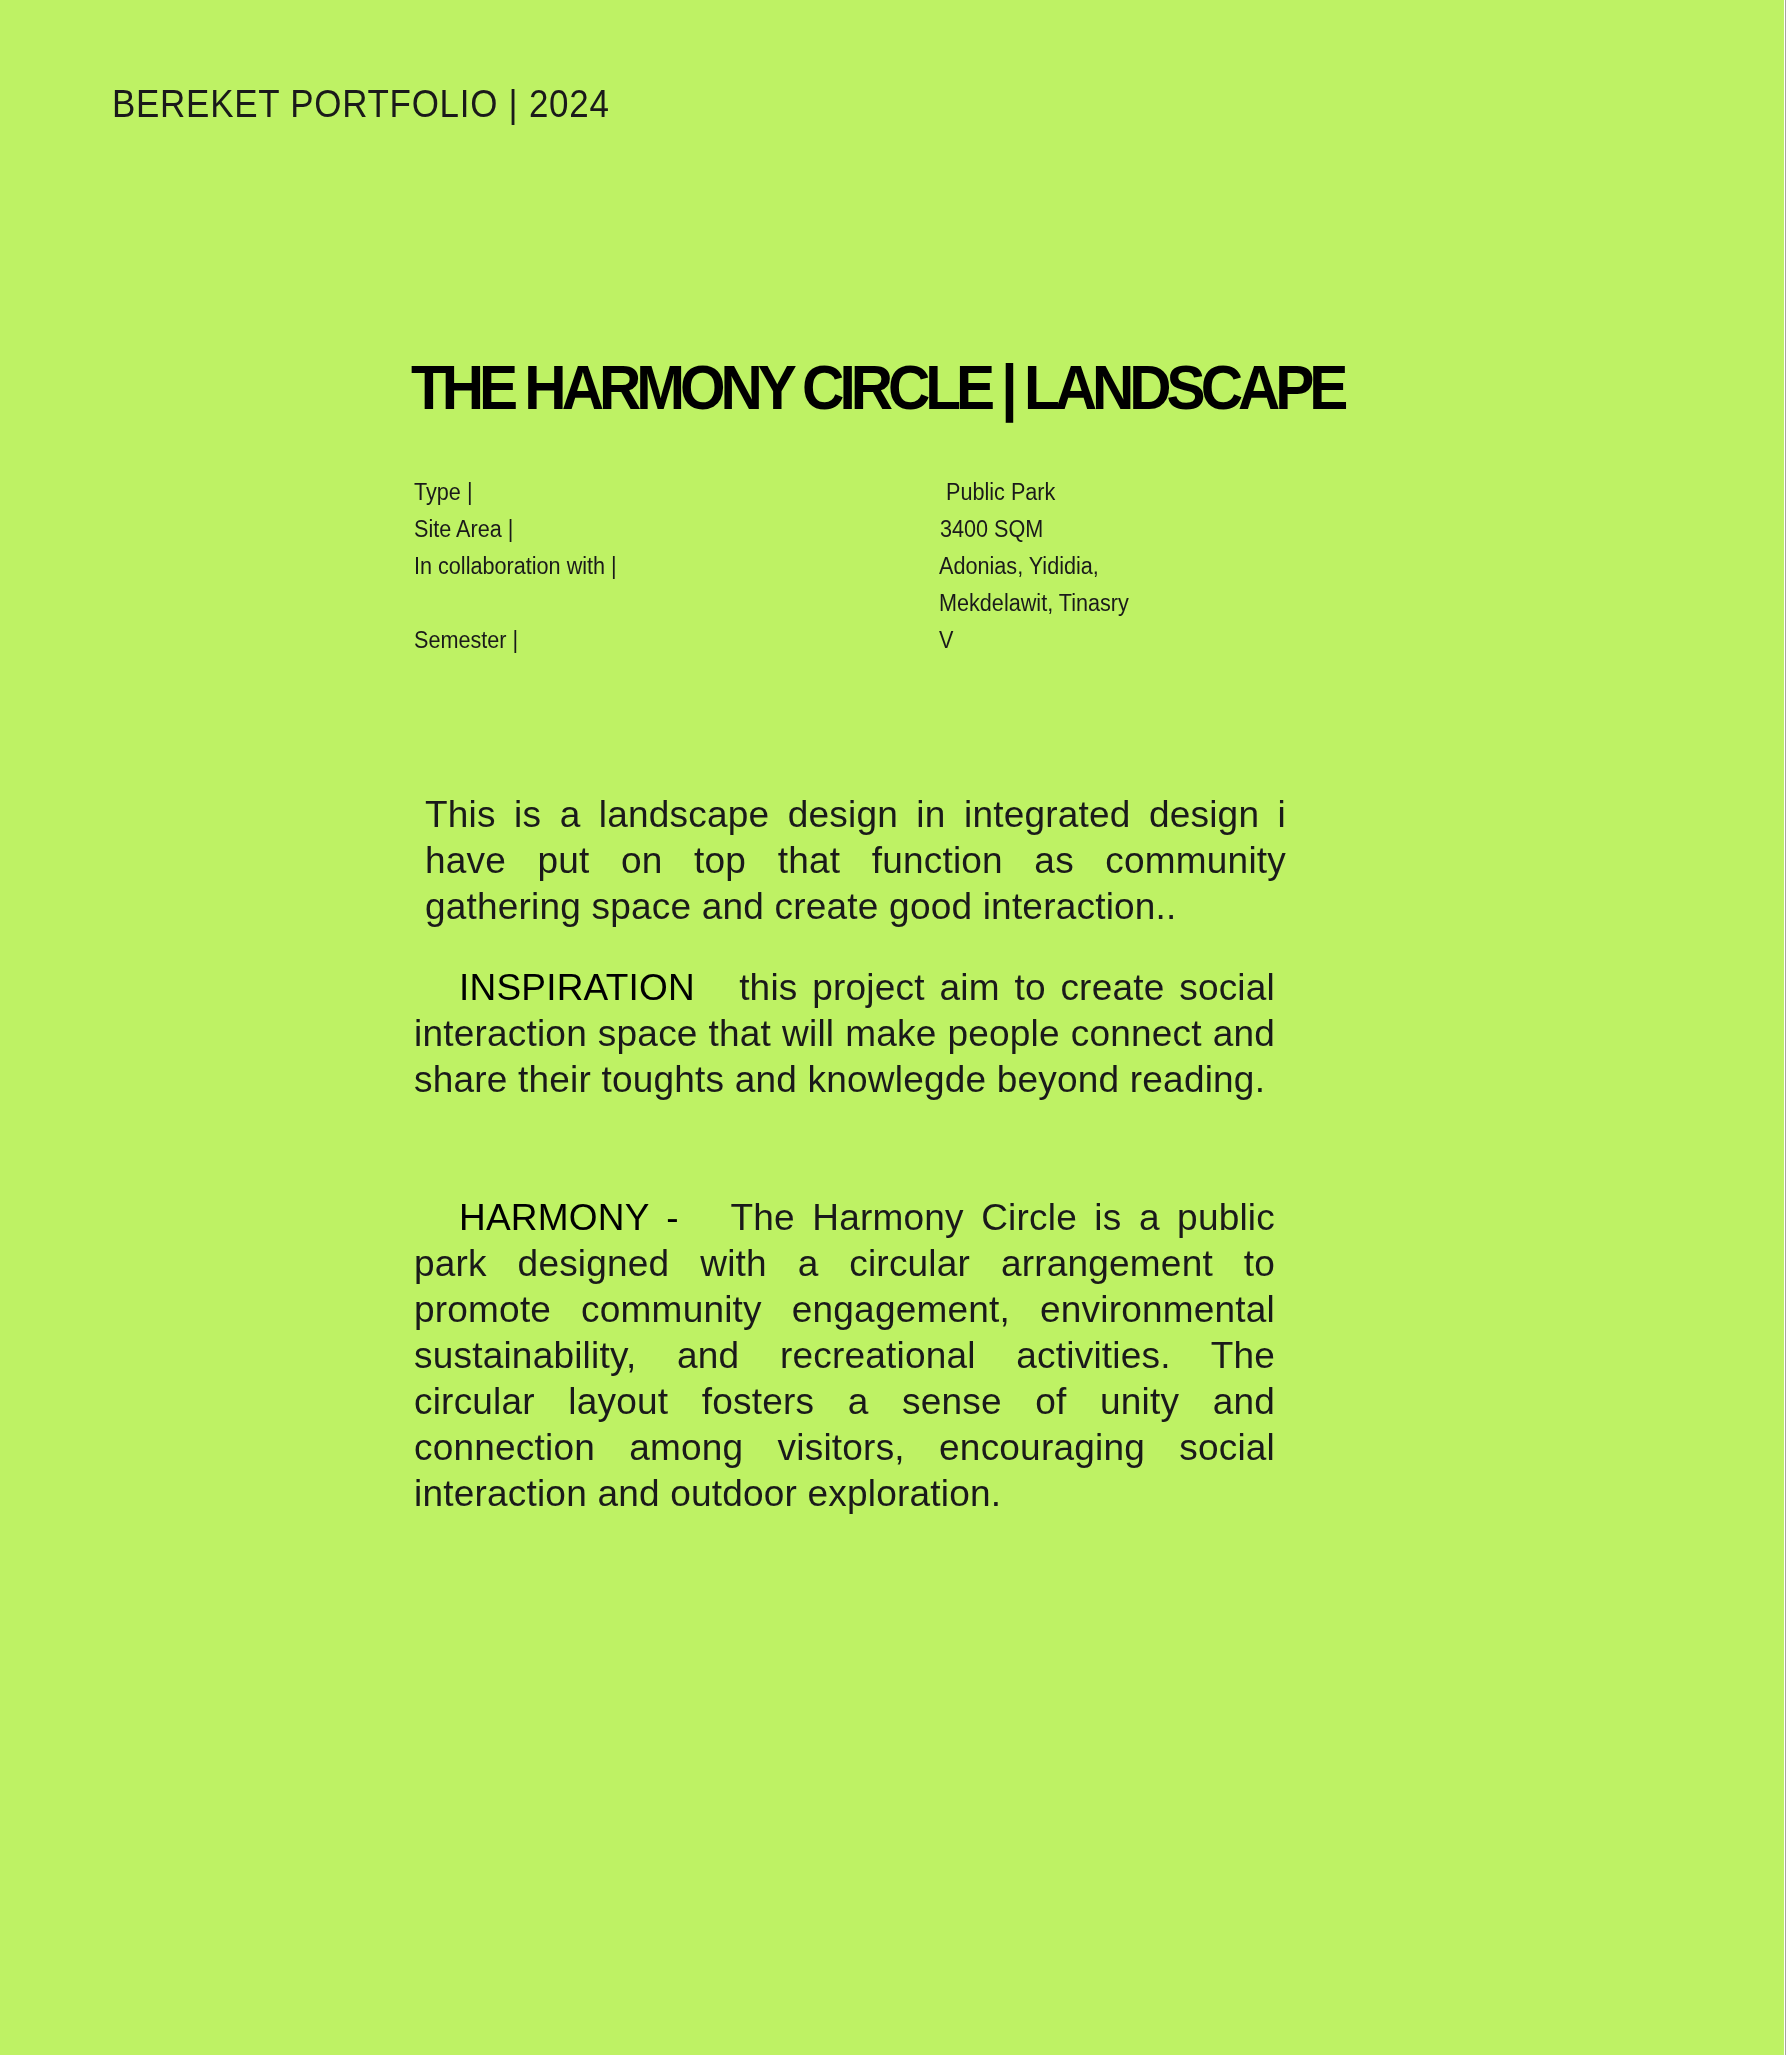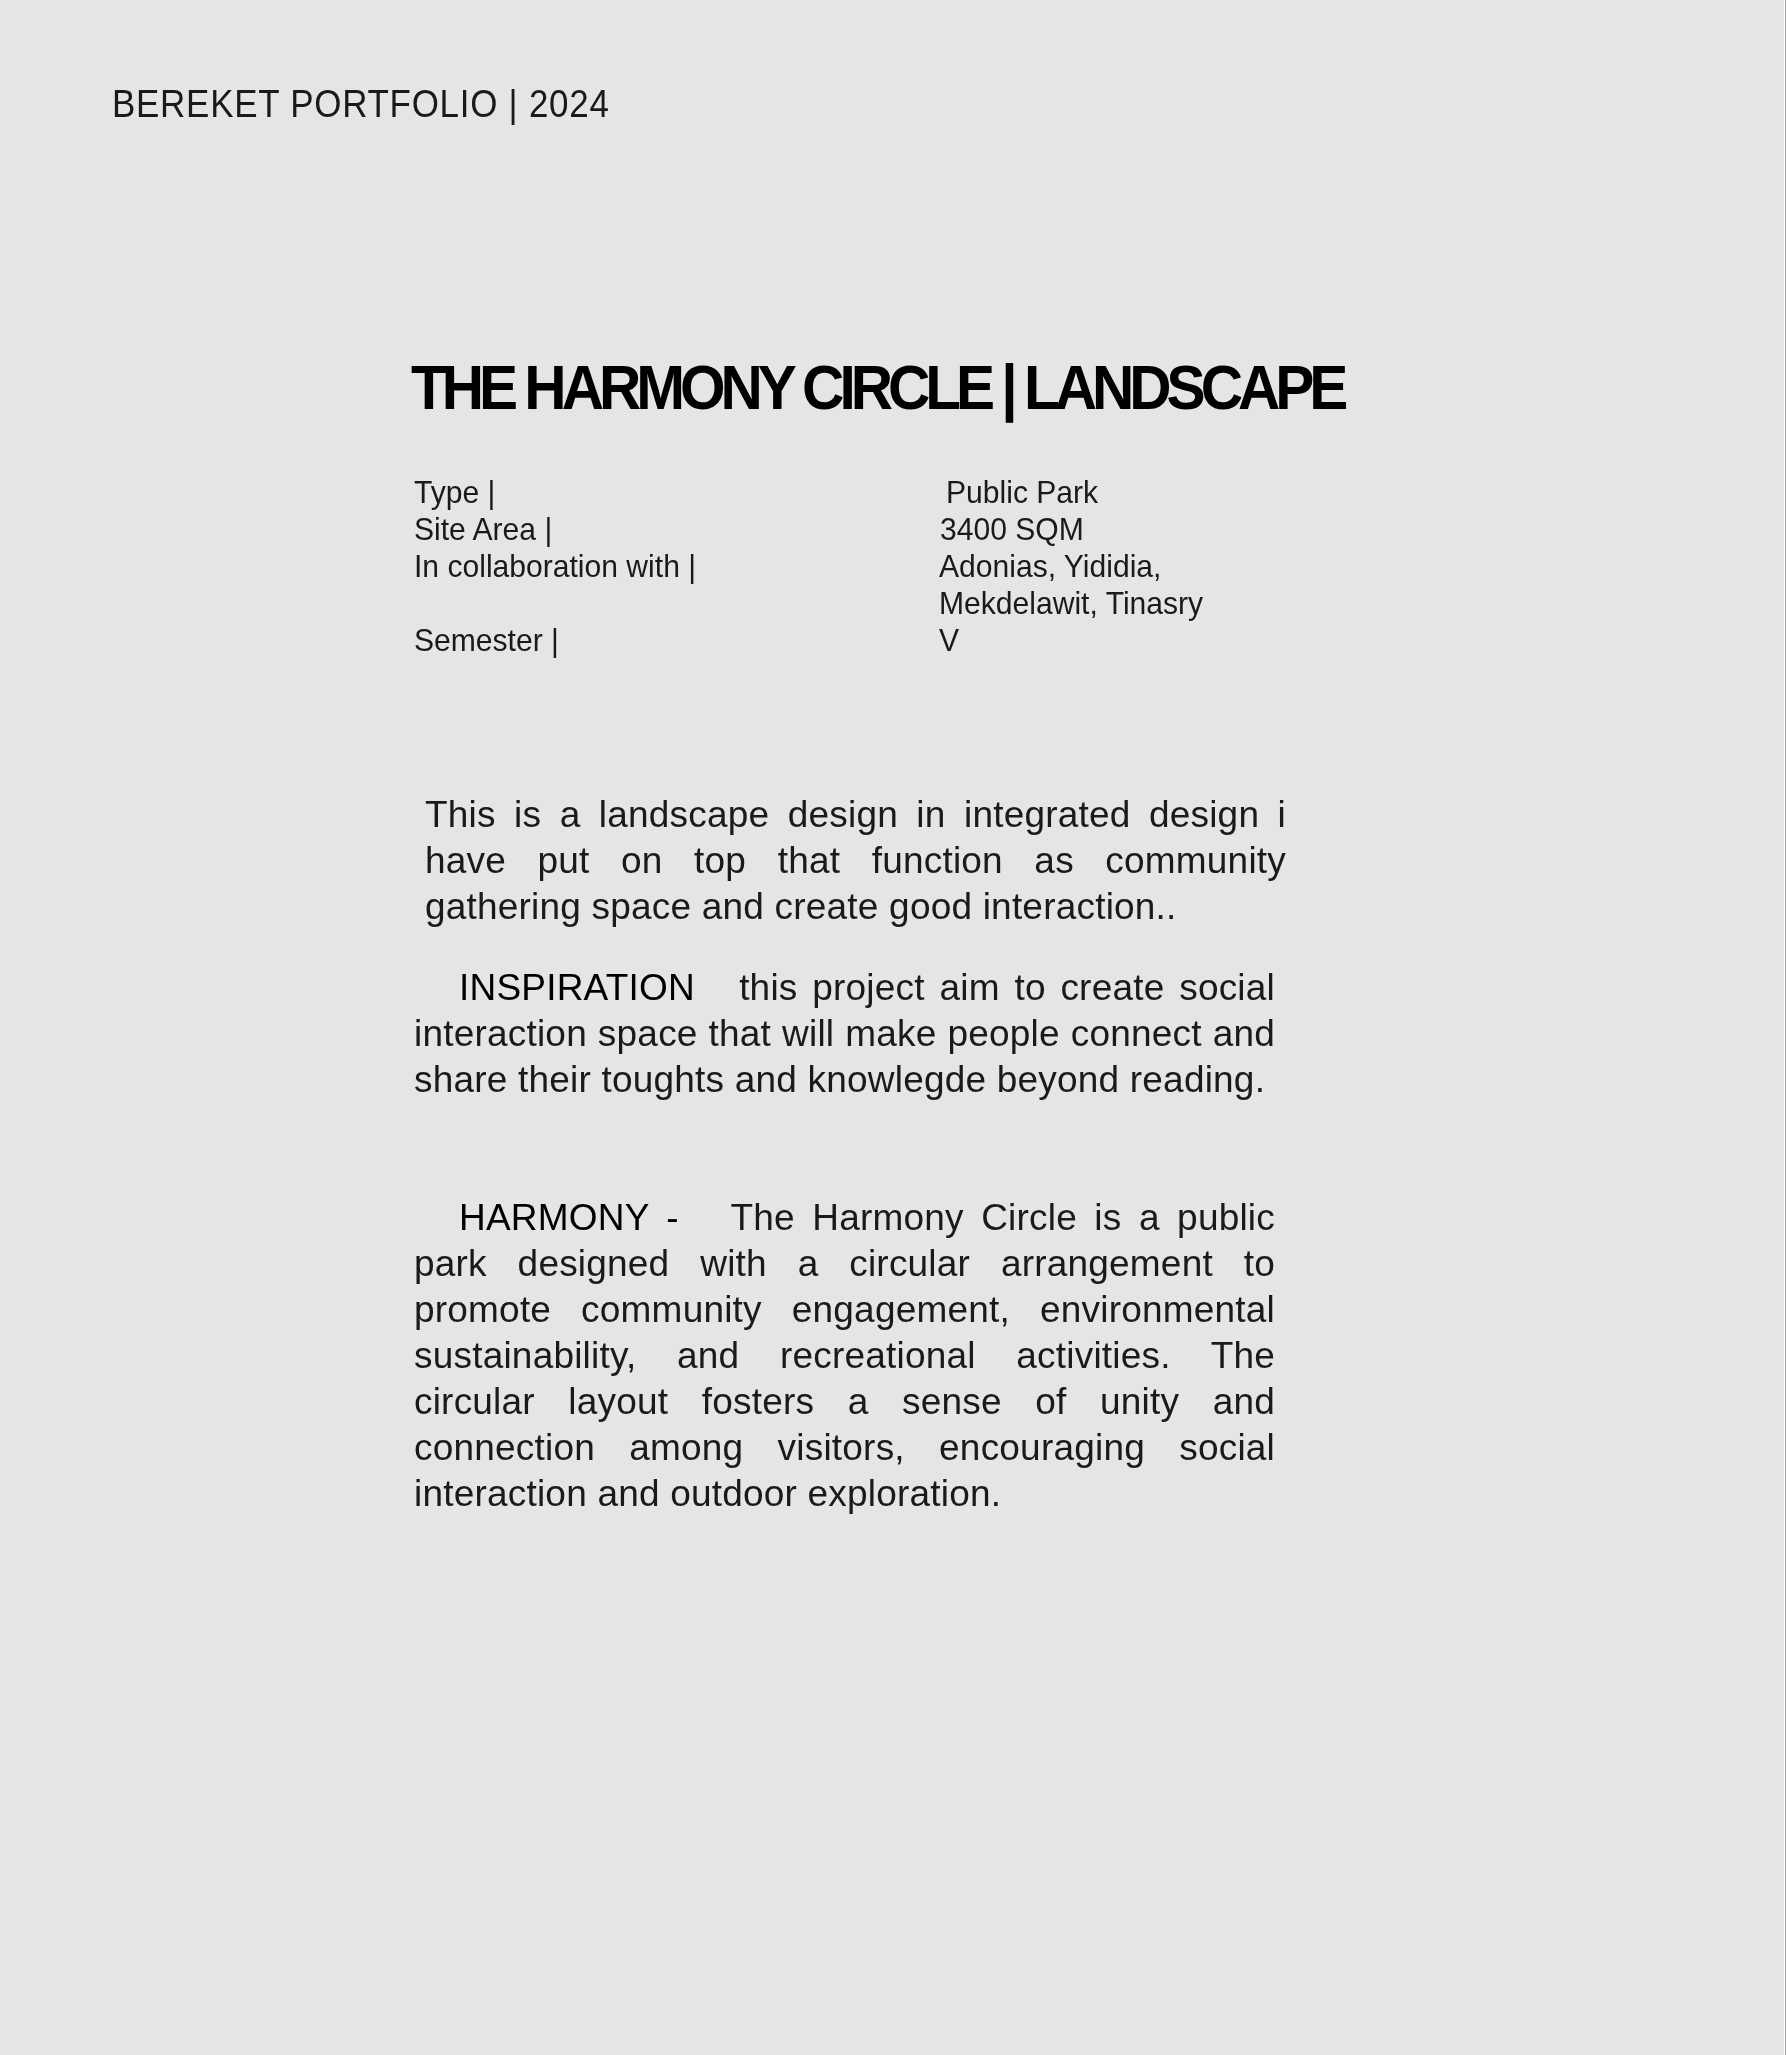--- a/index.html
+++ b/index.html
@@ -13,21 +13,21 @@
       position: relative;
       overflow: hidden;
       color: #111111;
       font-family: "Liberation Sans", "DejaVu Sans", sans-serif;
     }
     .page {
       position: absolute;
       left: 0; top: 0;
       width: 1784px;
       height: 2056px;
-      background: #e5e5e5;
+      background: #bef264;
     }
     .edge-strip {
       position: absolute;
       right: 0; top: 0;
       width: 2.3px;
       height: 2056px;
       background: linear-gradient(to right, #d8d8d8 0, #5a5a55 60%, #2a2a28 100%);
     }
     .running-header {
       position: absolute;
@@ -51,21 +51,21 @@
       color: #000000;
       white-space: nowrap;
       transform: scaleX(0.93);
       transform-origin: left top;
     }
     .info {
       position: absolute;
       left: 414px;
       top: 474px;
       width: 874px;
-      font-size: 32px;
+      font-size: 23px;
       line-height: 37px;
       color: #1a1a1a;
       font-weight: 300;
     }
     .info-row {
       position: relative;
       height: 37px;
     }
     .info-row.tall { height: 74px; }
     .info-label {

